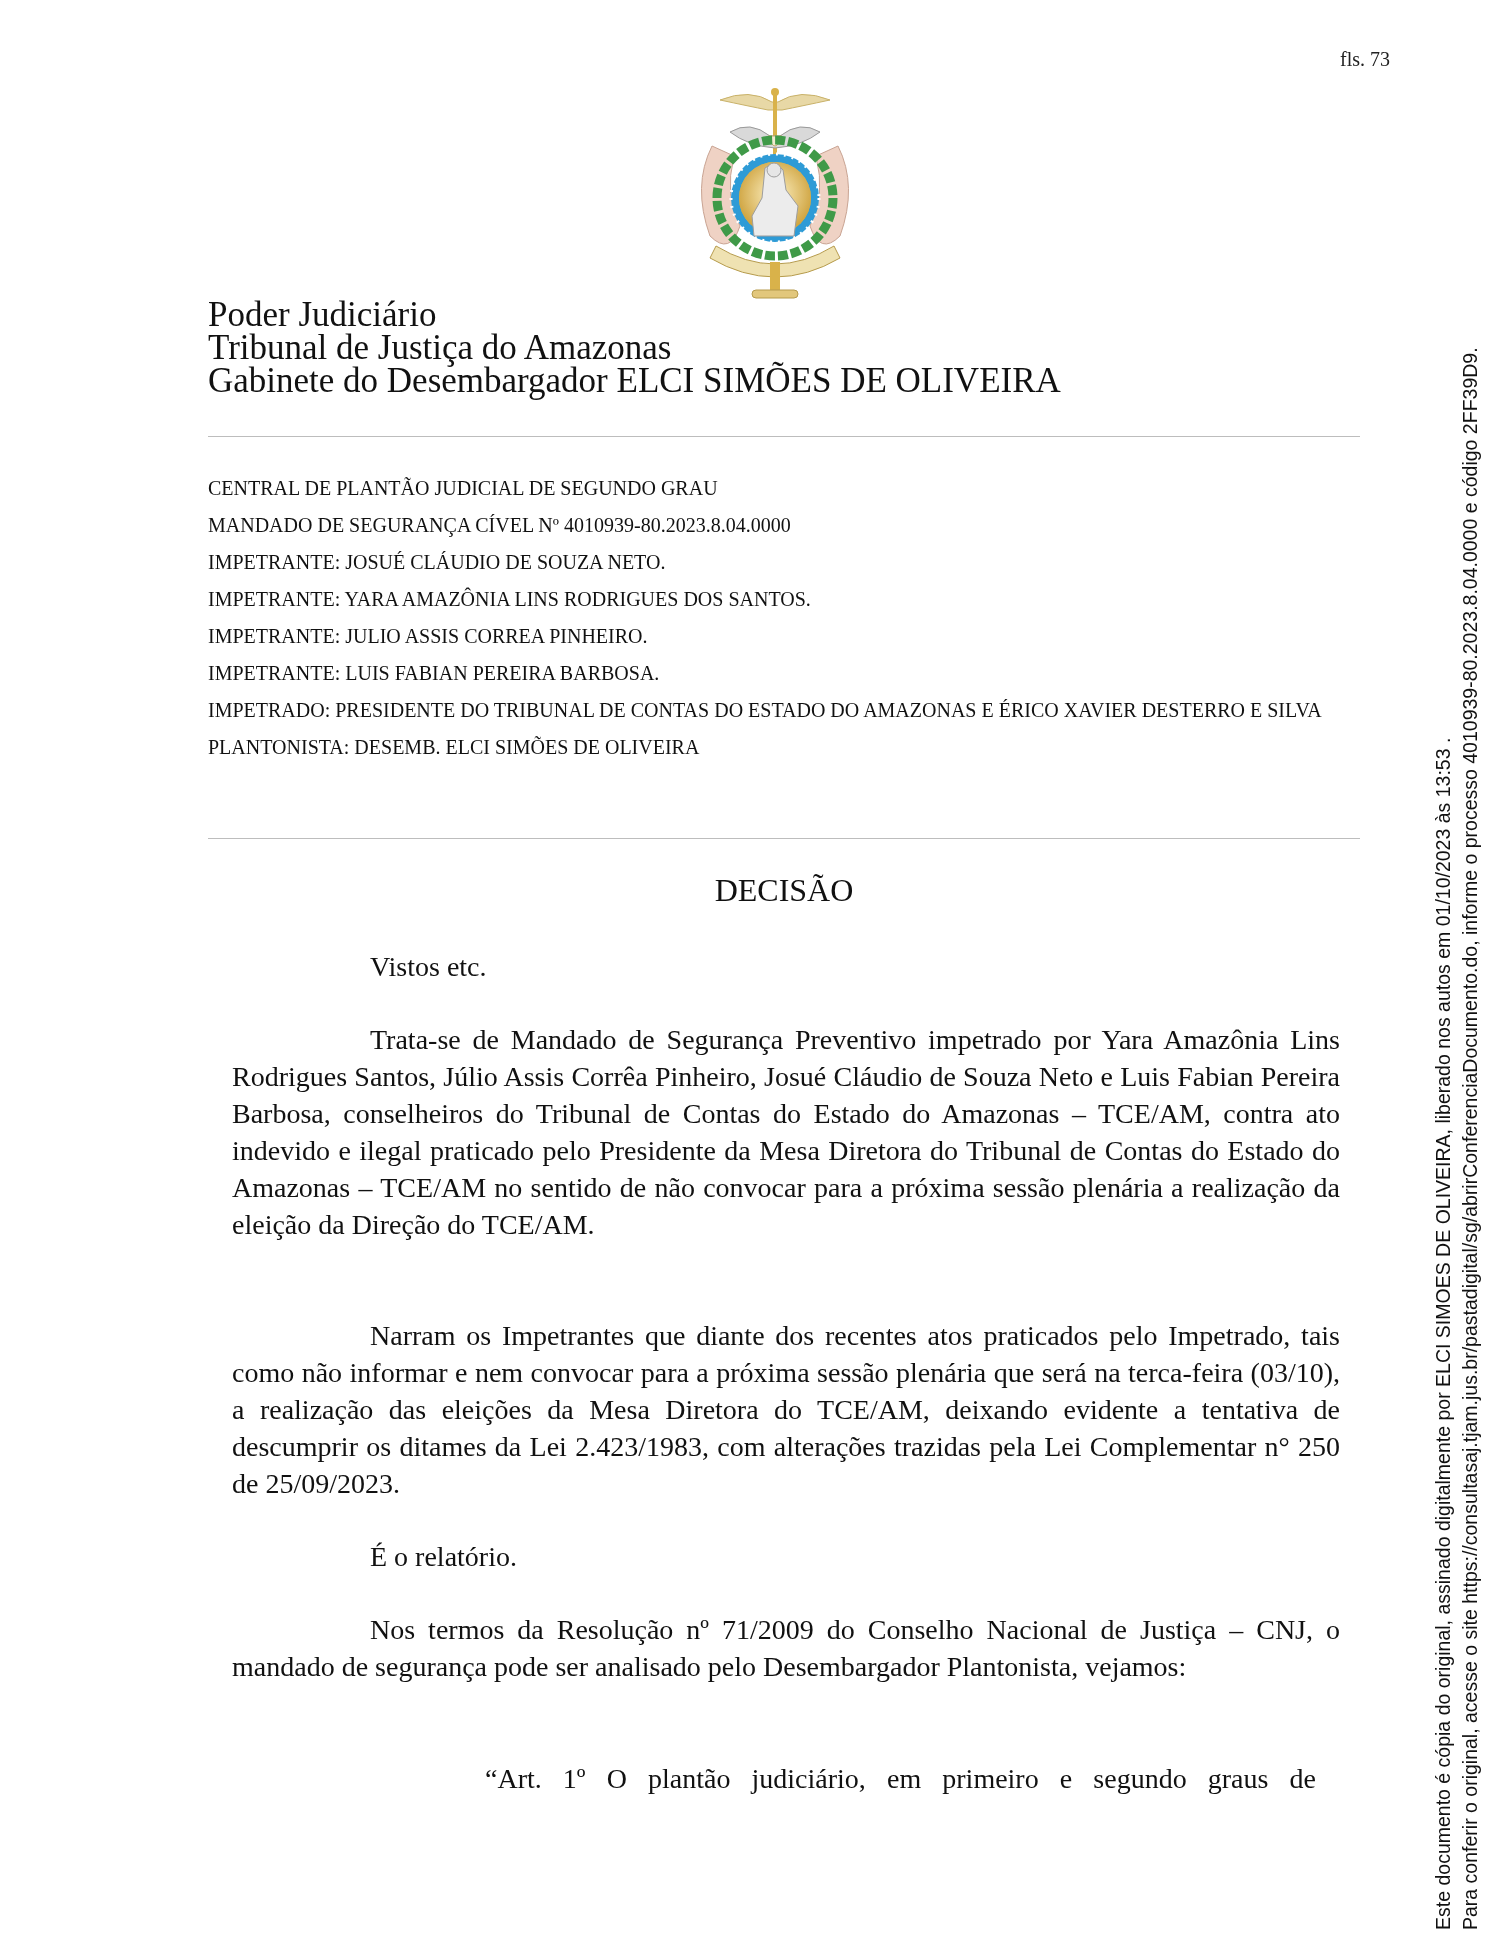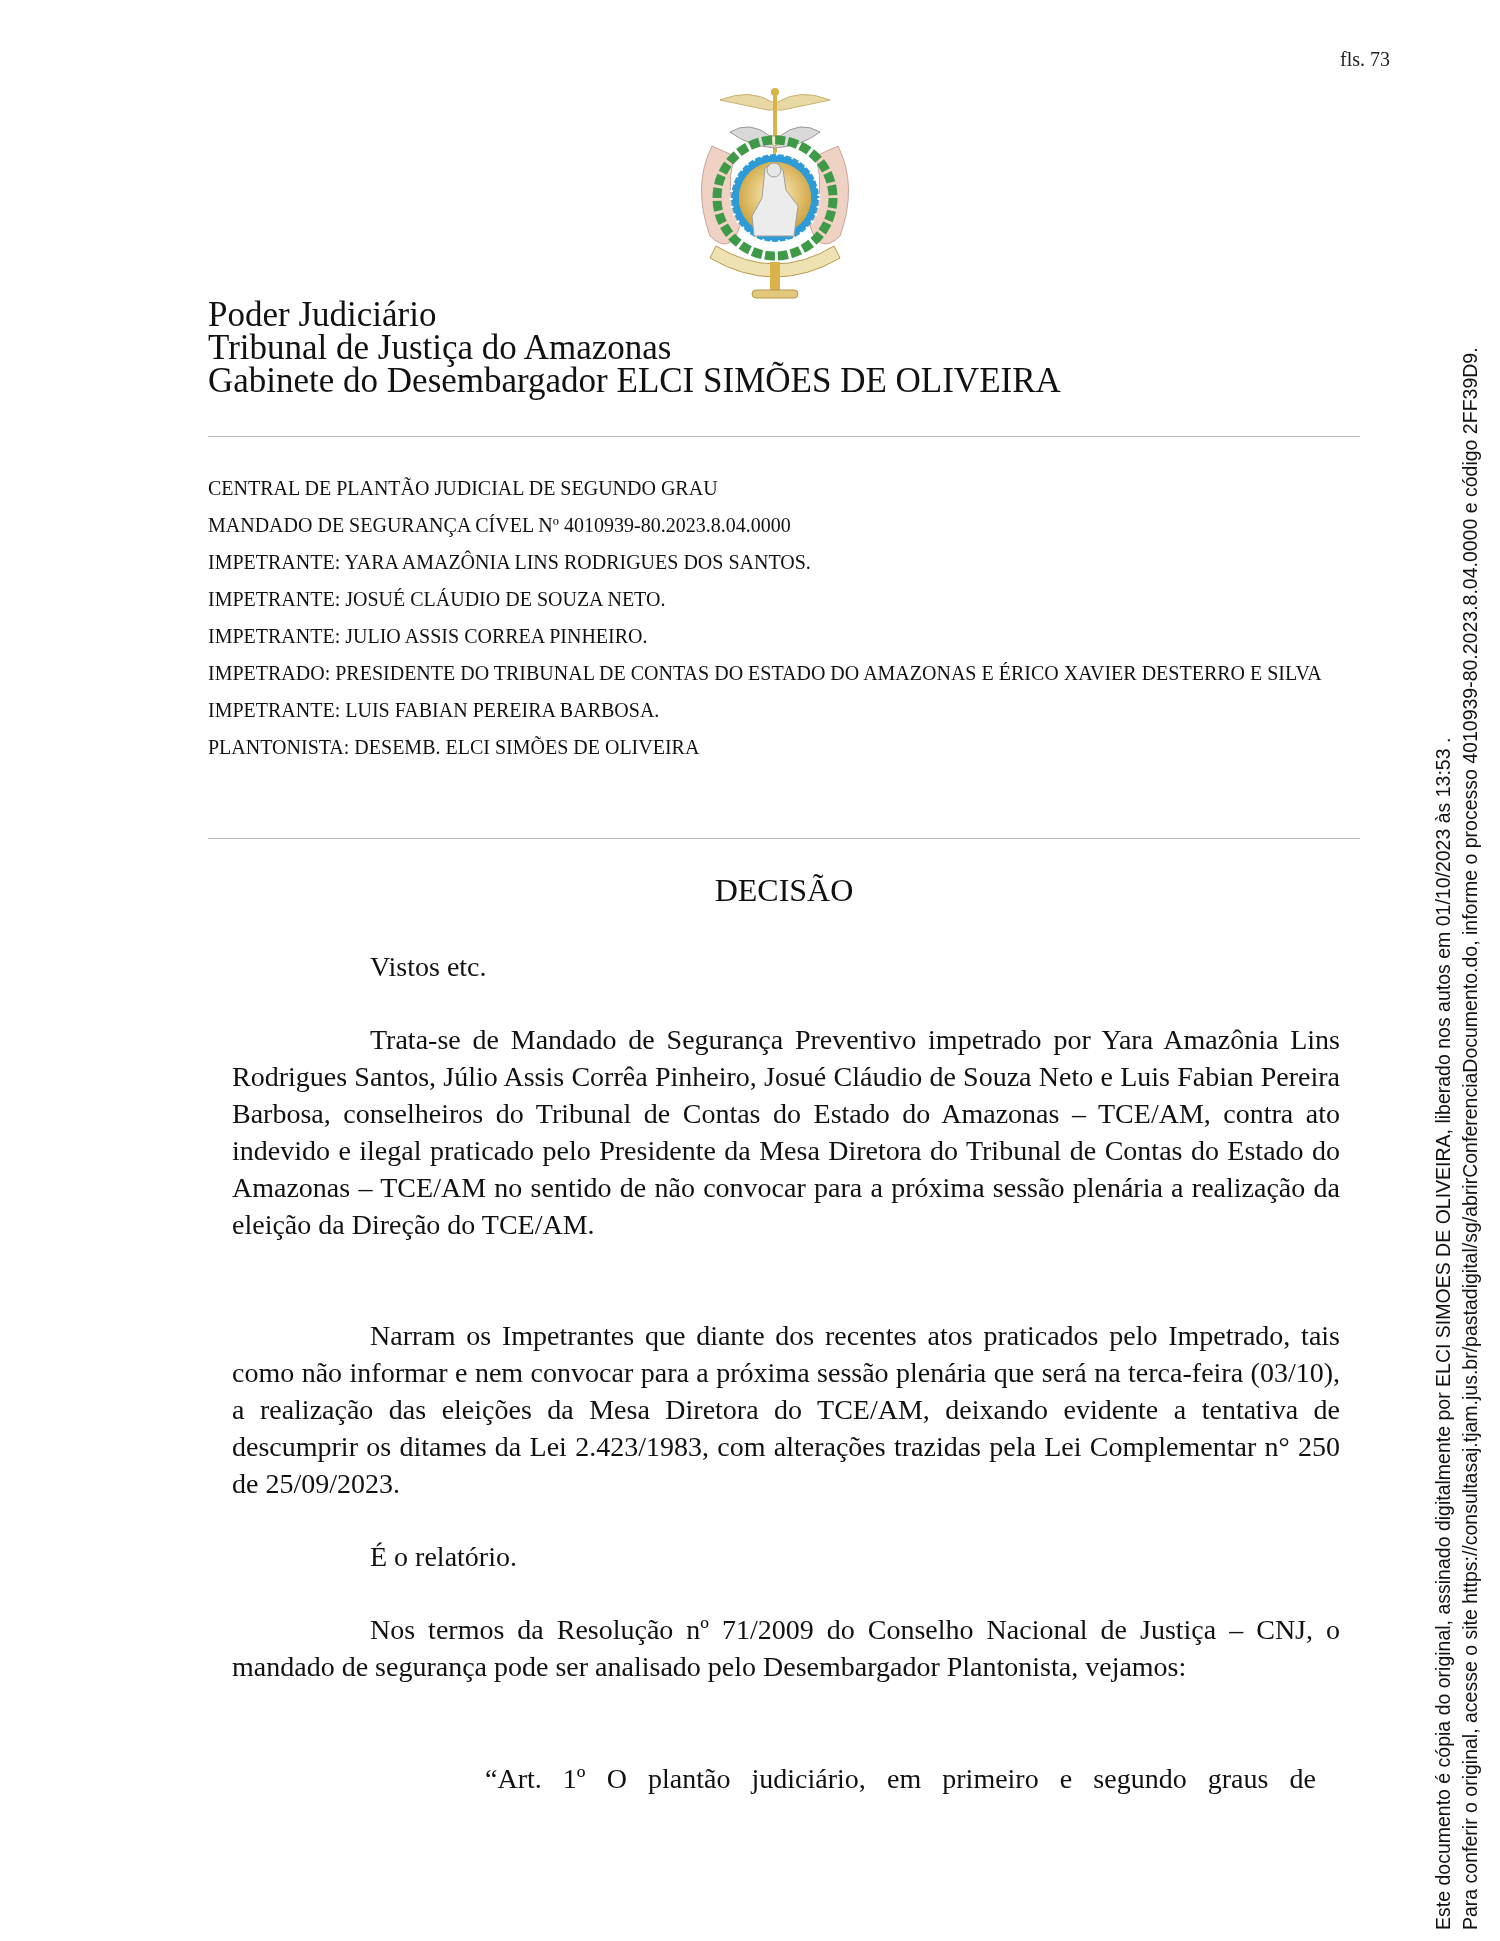--- a/index.html
+++ b/index.html
@@ -97,25 +97,25 @@
     <div>Poder Judiciário</div>
     <div>Tribunal de Justiça do Amazonas</div>
     <div>Gabinete do Desembargador ELCI SIMÕES DE OLIVEIRA</div>
   </div>
 
   <div class="rule" style="top:436px;"></div>
 
   <div class="case-block">
     <div class="case-line">CENTRAL DE PLANTÃO JUDICIAL DE SEGUNDO GRAU</div>
     <div class="case-line">MANDADO DE SEGURANÇA CÍVEL Nº 4010939-80.2023.8.04.0000</div>
+    <div class="case-line">IMPETRANTE: JOSUÉ CLÁUDIO DE SOUZA NETO.</div>
     <div class="case-line">IMPETRANTE: YARA AMAZÔNIA LINS RODRIGUES DOS SANTOS.</div>
-    <div class="case-line">IMPETRANTE: JOSUÉ CLÁUDIO DE SOUZA NETO.</div>
     <div class="case-line">IMPETRANTE: JULIO ASSIS CORREA PINHEIRO.</div>
+    <div class="case-line">IMPETRANTE: LUIS FABIAN PEREIRA BARBOSA.</div>
     <div class="case-line justify">IMPETRADO: PRESIDENTE DO TRIBUNAL DE CONTAS DO ESTADO DO AMAZONAS E ÉRICO XAVIER DESTERRO E SILVA</div>
-    <div class="case-line">IMPETRANTE: LUIS FABIAN PEREIRA BARBOSA.</div>
     <div class="case-line">PLANTONISTA: DESEMB. ELCI SIMÕES DE OLIVEIRA</div>
   </div>
 
   <div class="rule" style="top:838px;"></div>
 
   <div class="title">DECISÃO</div>
 
   <div class="para" style="top:948px;">
     <span class="indent"></span><span>Vistos etc.</span>
   </div>

